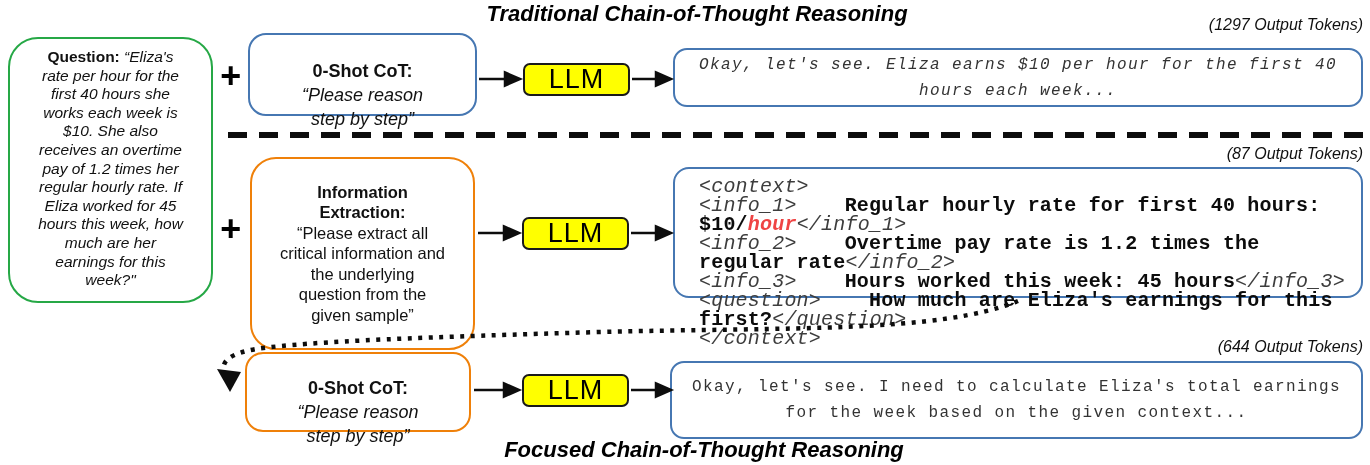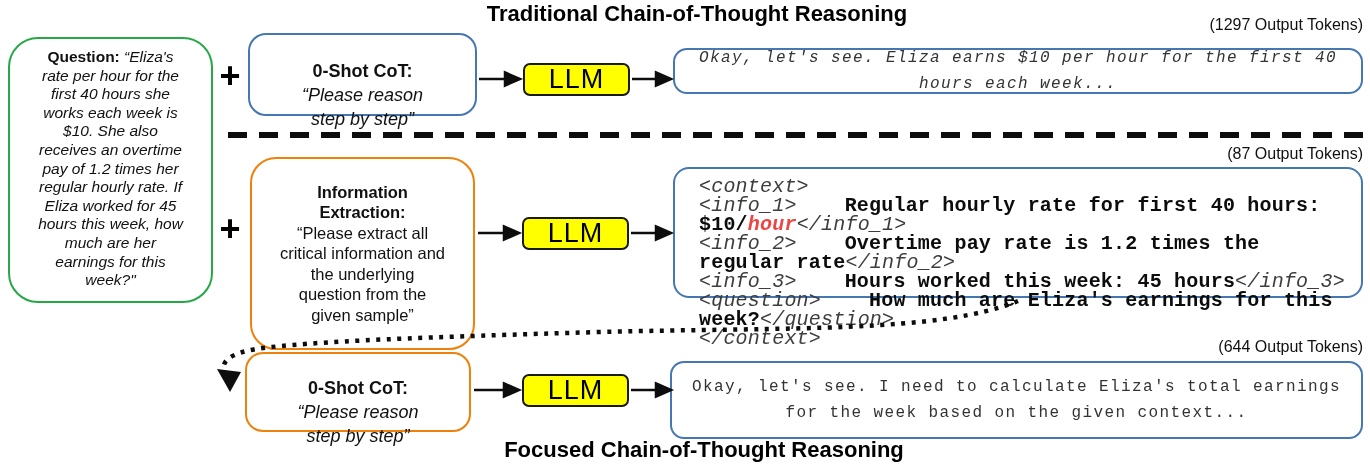--- a/index.html
+++ b/index.html
@@ -1,20 +1,20 @@
 <!DOCTYPE html>
 <html><head>
 <meta charset="utf-8">
 <style>
   html,body{margin:0;padding:0;background:#ffffff;}
   .canvas{
     position:relative;width:1370px;height:465px;background:#ffffff;
     font-family:"Liberation Sans",sans-serif;color:#111;overflow:hidden;
   }
-  .abs{position:absolute;}
+  .abs{position:absolute;font-style:italic;}
   .title{font-weight:bold;font-size:22px;text-align:center;color:#000;}
   .tokens{font-size:16px;color:#111;text-align:right;}
   .roundbox{position:absolute;background:#fff;box-sizing:border-box;}
   .qbox{border:2.5px solid #26a846;border-radius:30px;text-align:center;
         font-size:15.5px;line-height:18.6px;padding:9px 4px;}
   .qbox .qlead{font-weight:bold;font-style:normal;}
   .qbox .qit{font-style:italic;}
   .qbody{font-style:italic;white-space:pre-line;}
   .promptbox{border-radius:18px;text-align:center;display:flex;flex-direction:column;justify-content:center;}
   .blue-border{border:2px solid #4677b2;}
@@ -94,29 +94,29 @@
   <div class="roundbox promptbox orange-border" style="left:245px;top:352px;width:226px;height:80px;">
     <div class="prompt-title">0-Shot CoT:</div>
     <div class="prompt-body">“Please reason
 step by step”</div>
   </div>
 
   <div class="llm" style="left:523px;top:63px;width:107px;height:33px;">LLM</div>
   <div class="llm" style="left:522px;top:217px;width:107px;height:33px;">LLM</div>
   <div class="llm" style="left:522px;top:374px;width:107px;height:33px;">LLM</div>
 
-  <div class="roundbox outbox outbox1 out-center out-italic" style="left:673px;top:48px;width:690px;height:46px;white-space:pre-line;">Okay, let's see. Eliza earns $10 per hour for the first 40
+  <div class="roundbox outbox outbox1 out-center out-italic" style="left:673px;top:48px;width:690px;height:59px;white-space:pre-line;">Okay, let's see. Eliza earns $10 per hour for the first 40
 hours each week...</div>
 
   <div class="roundbox outbox outbox2" style="left:673px;top:167px;width:690px;height:131px;">
       <div><span class="seg-tag">&lt;context&gt;</span></div>
       <div><span class="seg-tag">&lt;info_1&gt;</span><span class="seg-bold">Regular hourly rate for first 40 hours: $10/</span><span class="seg-bolditalic">hour</span><span class="seg-tag">&lt;/info_1&gt;</span></div>
       <div><span class="seg-tag">&lt;info_2&gt;</span><span class="seg-bold">Overtime pay rate is 1.2 times the regular rate</span><span class="seg-tag">&lt;/info_2&gt;</span></div>
       <div><span class="seg-tag">&lt;info_3&gt;</span><span class="seg-bold">Hours worked this week: 45 hours</span><span class="seg-tag">&lt;/info_3&gt;</span></div>
-      <div><span class="seg-tag">&lt;question&gt;</span><span class="seg-bold">How much are Eliza's earnings for this week?</span><span class="seg-tag">&lt;/question&gt;</span></div>
+      <div><span class="seg-tag">&lt;question&gt;</span><span class="seg-bold">How much are Eliza's earnings for this first?</span><span class="seg-tag">&lt;/question&gt;</span></div>
       <div><span class="seg-tag">&lt;/context&gt;</span></div>
     </div>
 
   <div class="roundbox outbox outbox1 out-center" style="left:670px;top:361px;width:693px;height:78px;white-space:pre-line;">Okay, let's see. I need to calculate Eliza's total earnings
 for the week based on the given context...</div>
 
   <div class="divider"></div>
 
   <svg class="overlay" viewBox="0 0 1370 465">
     <g stroke="#0d0d0d" stroke-width="2.5" fill="#0d0d0d">

